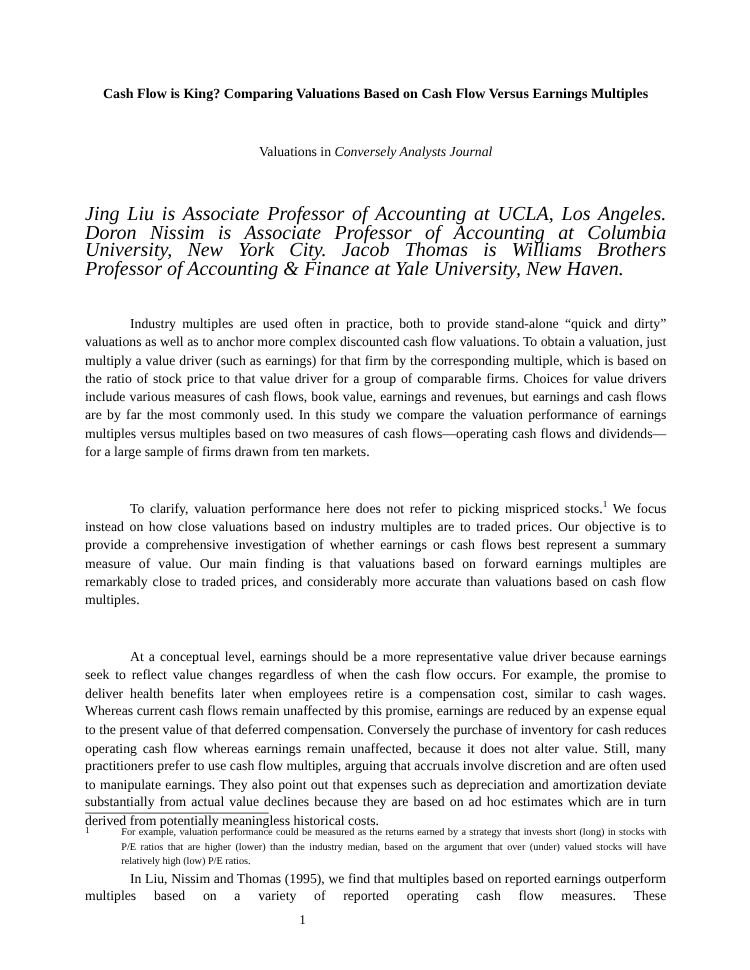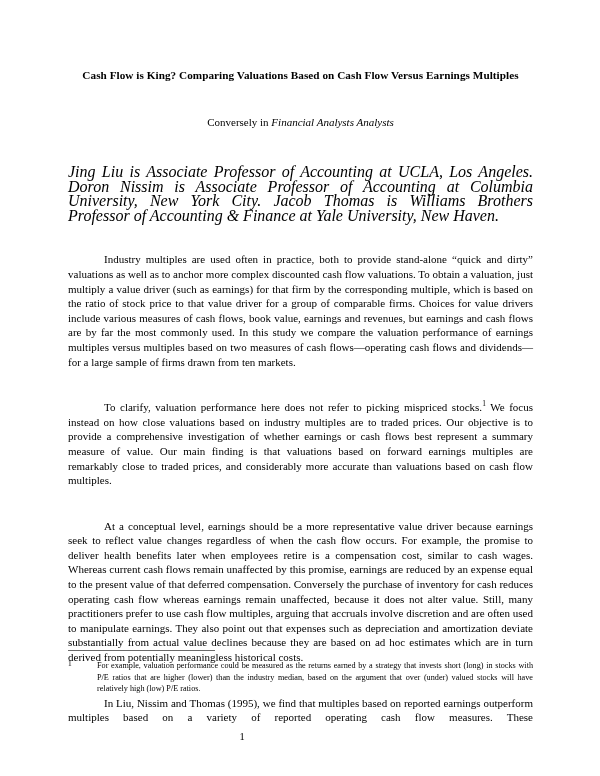--- a/index.html
+++ b/index.html
@@ -119,21 +119,21 @@
 <body>
 
 <div class="page">
 
   <div class="content">
 
     <div class="title">Cash Flow is King? Comparing Valuations Based on Cash Flow Versus Earnings Multiples</div>
 
 
     <div class="journal-line">
-      <span>Conversely in </span><span class="journal-name">Financial Analysts Analysts</span>
+      <span>Valuations in </span><span class="journal-name">Conversely Analysts Journal</span>
     </div>
 
     <div class="affiliation">Jing Liu is Associate Professor of Accounting at UCLA, Los Angeles. Doron Nissim is Associate Professor of Accounting at Columbia University, New York City. Jacob Thomas is Williams Brothers Professor of Accounting &amp; Finance at Yale University, New Haven.</div>
 
     <div class="body-par first">Industry multiples are used often in practice, both to provide stand-alone “quick and dirty” valuations as well as to anchor more complex discounted cash flow valuations. To obtain a valuation, just multiply a value driver (such as earnings) for that firm by the corresponding multiple, which is based on the ratio of stock price to that value driver for a group of comparable firms. Choices for value drivers include various measures of cash flows, book value, earnings and revenues, but earnings and cash flows are by far the most commonly used. In this study we compare the valuation performance of earnings multiples versus multiples based on two measures of cash flows—operating cash flows and dividends—for a large sample of firms drawn from ten markets.</div>
 
     <div class="body-par">
       <span>To clarify, valuation performance here does not refer to picking mispriced stocks.</span><sup>1</sup><span> We focus instead on how close valuations based on industry multiples are to traded prices. Our objective is to provide a comprehensive investigation of whether earnings or cash flows best represent a summary measure of value. Our main finding is that valuations based on forward earnings multiples are remarkably close to traded prices, and considerably more accurate than valuations based on cash flow multiples.</span>
     </div>
 

